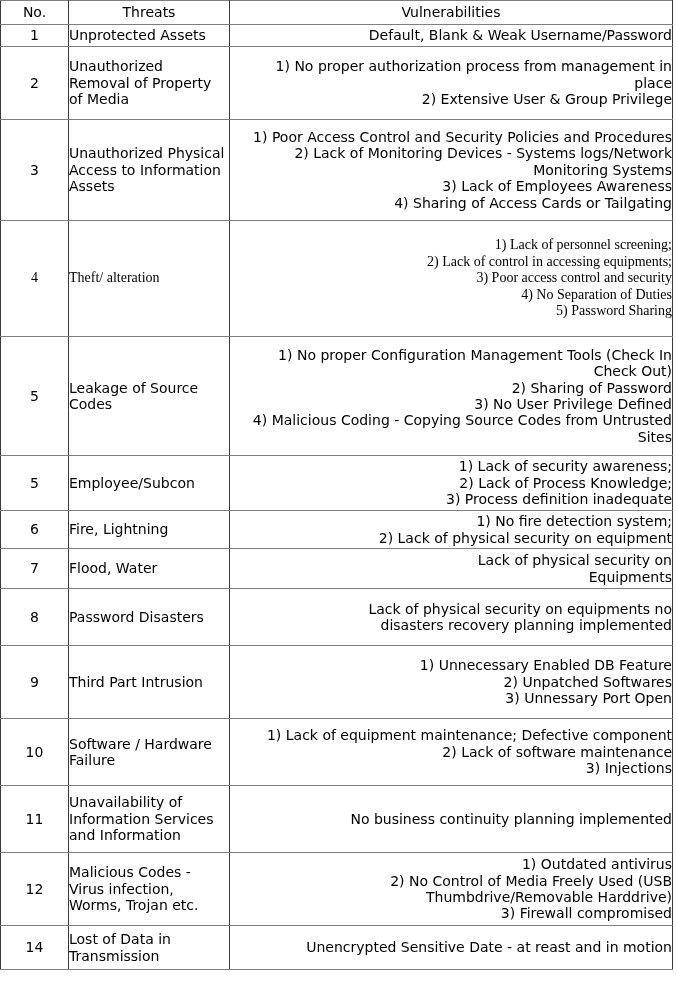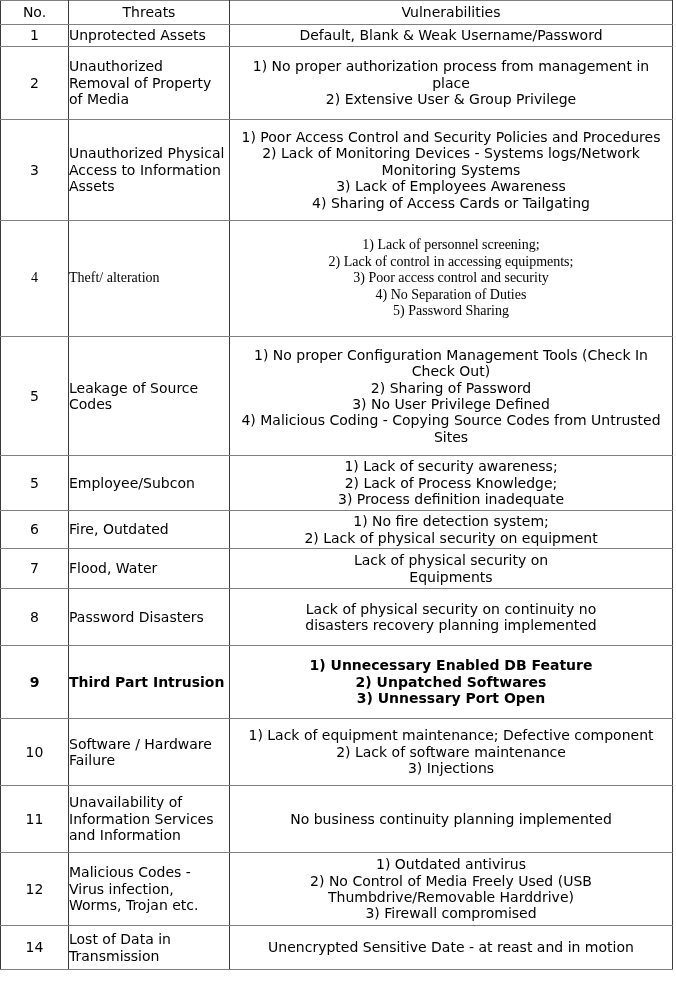--- a/index.html
+++ b/index.html
@@ -76,40 +76,40 @@
 
   
   td.c-threat {
     text-align: left;
     vertical-align: middle;
     padding: 0 0 0 5px;
   }
 
   
   td.c-vuln {
-    text-align: center;
+    text-align: right;
     vertical-align: middle;
     padding: 0 3px 0 5px;
   }
 
   .cell-lines {
     white-space: pre-line;
   }
 
   
   tr.r1  td { height: 21px; }
   tr.r2  td { height: 72px; }
   tr.r3  td { height: 100px; }
   tr.r4  td { height: 115px; font-family: Liberation Serif, serif; }
   tr.r5  td { height: 118px; }
   tr.r6  td { height: 54px; }
   tr.r7  td { height: 37px; }
   tr.r8  td { height: 39px; }
   tr.r9  td { height: 56px; }
-  tr.r10 td { height: 72px; font-weight: bold; }
+  tr.r10 td { height: 72px; }
   tr.r11 td { height: 66px; }
   tr.r12 td { height: 66px; }
   tr.r13 td { height: 72px; }
   tr.r14 td { height: 37px; }
   tr.r15 td { height: 43px; }
 </style>
 </head>
 <body>
 
 <div class="sheet">
@@ -174,34 +174,34 @@
       </tr>
       <tr class="r6">
         <td class="c-no">5</td>
         <td class="c-threat"><span class="cell-lines">Employee/Subcon</span></td>
         <td class="c-vuln"><span class="cell-lines">1) Lack of security awareness;
 2) Lack of Process Knowledge;
 3) Process definition inadequate</span></td>
       </tr>
       <tr class="r7">
         <td class="c-no">6</td>
-        <td class="c-threat"><span class="cell-lines">Fire, Outdated</span></td>
+        <td class="c-threat"><span class="cell-lines">Fire, Lightning</span></td>
         <td class="c-vuln"><span class="cell-lines">1) No fire detection system;
 2) Lack of physical security on equipment</span></td>
       </tr>
       <tr class="r8">
         <td class="c-no">7</td>
         <td class="c-threat"><span class="cell-lines">Flood, Water</span></td>
         <td class="c-vuln"><span class="cell-lines">Lack of  physical security on
 Equipments</span></td>
       </tr>
       <tr class="r9">
         <td class="c-no">8</td>
         <td class="c-threat"><span class="cell-lines">Password Disasters</span></td>
-        <td class="c-vuln"><span class="cell-lines">Lack of physical security on continuity no
+        <td class="c-vuln"><span class="cell-lines">Lack of physical security on equipments no
 disasters recovery planning implemented</span></td>
       </tr>
       <tr class="r10">
         <td class="c-no">9</td>
         <td class="c-threat"><span class="cell-lines">Third Part Intrusion</span></td>
         <td class="c-vuln"><span class="cell-lines">1) Unnecessary Enabled DB Feature
 2) Unpatched Softwares
 3) Unnessary Port Open</span></td>
       </tr>
       <tr class="r11">

